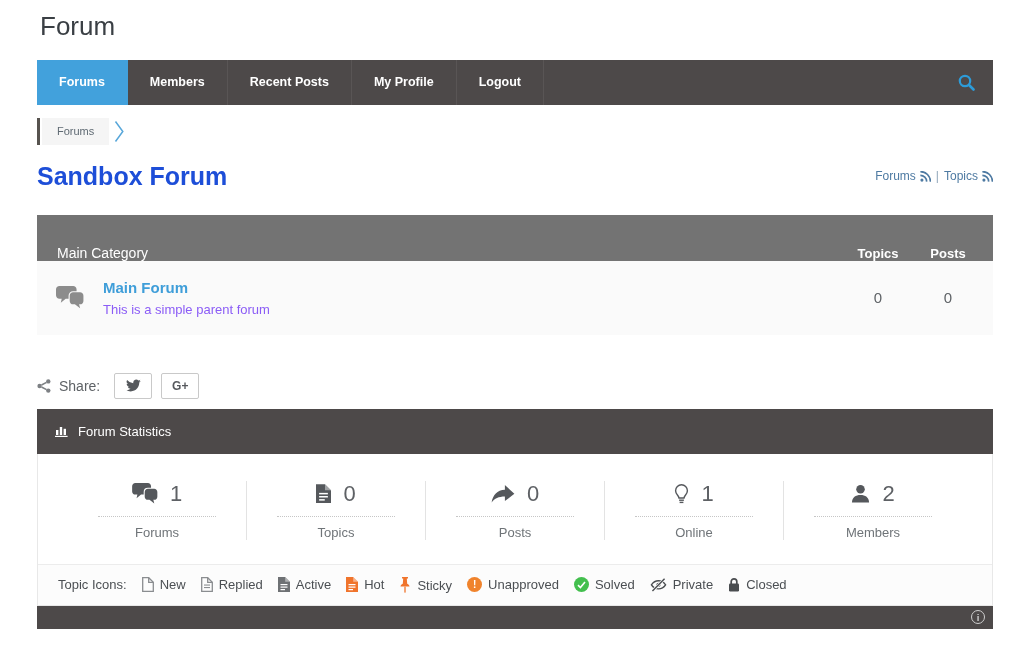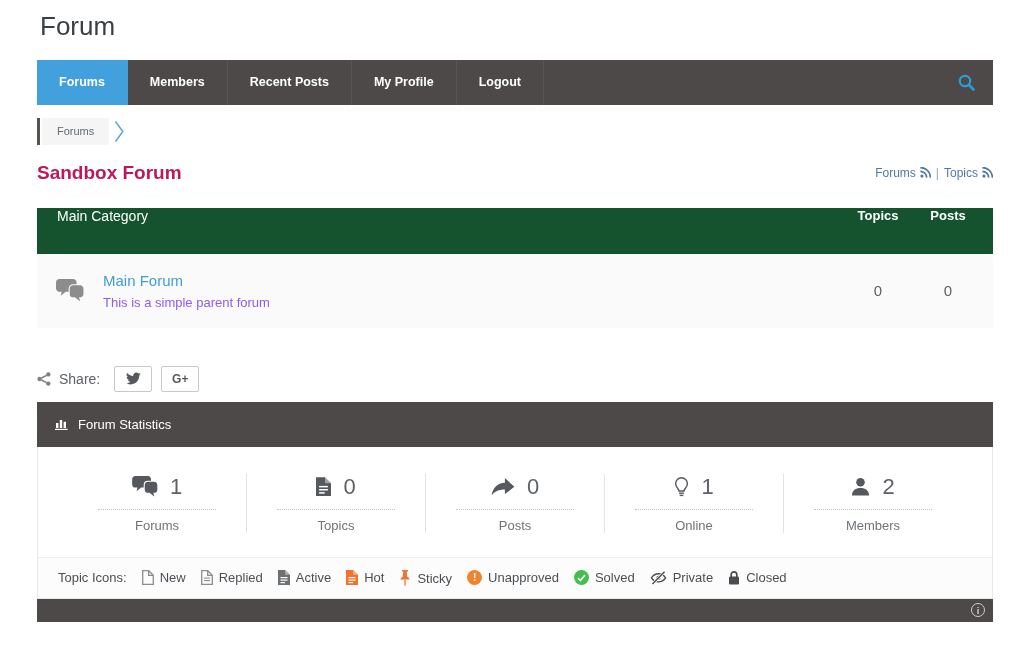--- a/index.html
+++ b/index.html
@@ -19,35 +19,35 @@
   .nav-search { width:54px; display:flex; align-items:center; justify-content:center; color:#2D9CD9; cursor:pointer; }
 
   
   .breadcrumb { margin-top:13px; display:flex; align-items:center; height:27px; }
   .crumb-edge { width:3px; height:27px; background:#57534F; }
   .crumb { margin-left:2px; background:#F5F5F5; color:#5F6A73; font-size:11px; padding:0 15px; line-height:27px; }
   .crumb-chevron { color:#58A7DA; margin-left:5px; display:flex; align-items:center; }
 
   
   .forum-head { margin-top:17px; display:flex; align-items:center; justify-content:space-between; }
-  .forum-head h2 { font-size:19px; color:#be185d; font-weight:700; }
+  .forum-head h2 { font-size:25px; color:#1d4ed8; font-weight:700; }
   .rss { font-size:12px; color:#4E7AA2; display:flex; align-items:center; }
   .rss a { color:#4E7AA2; display:inline-flex; align-items:center; gap:4px; }
   .rss .sep { color:#90A6B9; margin:0 5px; }
 
   
   .cat-table { margin-top:24px; }
-  .cat-header { height:46px; background:#14532d; display:flex; align-items:flex-start; color:#fff; }
+  .cat-header { height:46px; background:#737373; display:flex; align-items:flex-end; color:#fff; }
   .cat-title { flex:1; padding-left:20px; font-size:14px; font-weight:400; }
   .colh { width:70px; text-align:center; font-size:13px; font-weight:600; }
   .colh:last-child, .cellnum:last-child { margin-right:10px; }
   .forum-row { height:74px; background:#FAFAFA; display:flex; align-items:center; }
   .row-icon { width:66px; display:flex; justify-content:center; color:#8C8C8C; }
   .row-main { flex:1; }
-  .forum-link { font-size:15px; font-weight:400; color:#3F9ED9;text-align:right; }
+  .forum-link { font-size:15px; font-weight:700; color:#3F9ED9;text-align:right; }
   .forum-desc { font-size:13px; color:#8b5cf6; margin-top:5px; }
   .cellnum { width:70px; text-align:center; font-size:15px; color:#5E6266; }
 
   
   .share-row { margin-top:38px; display:flex; align-items:center; color:#5E6266; font-size:14px; }
   .share-alt-wrap { color:#7D8084; margin-right:8px; display:flex; }
   .share-label { margin-right:14px; }
   .share-btn { width:38px; height:26px; border:1px solid #C9C9C9; border-radius:2px; background:#fff;
     display:flex; align-items:center; justify-content:center; color:#55585C; margin-right:9px; cursor:pointer; }
   .gplus-text { font-size:12px; font-weight:700; color:#55585C; }

